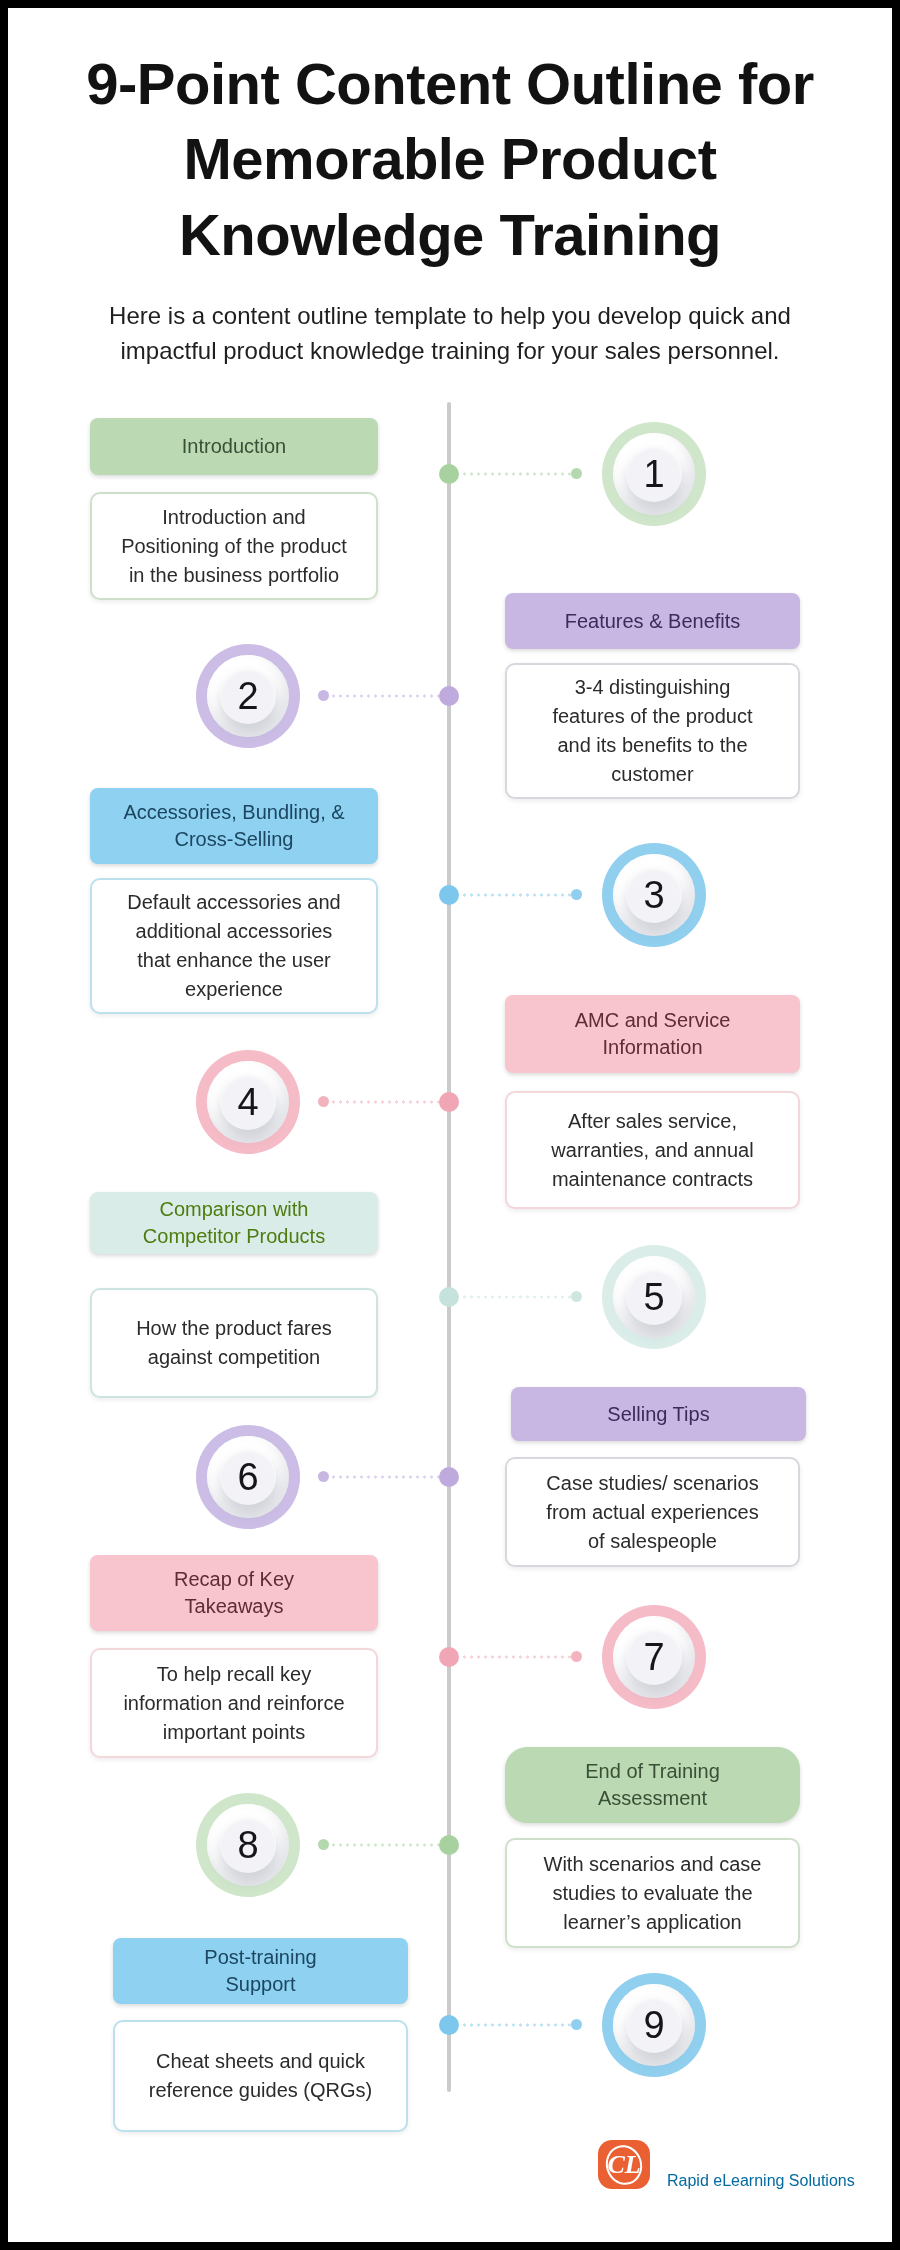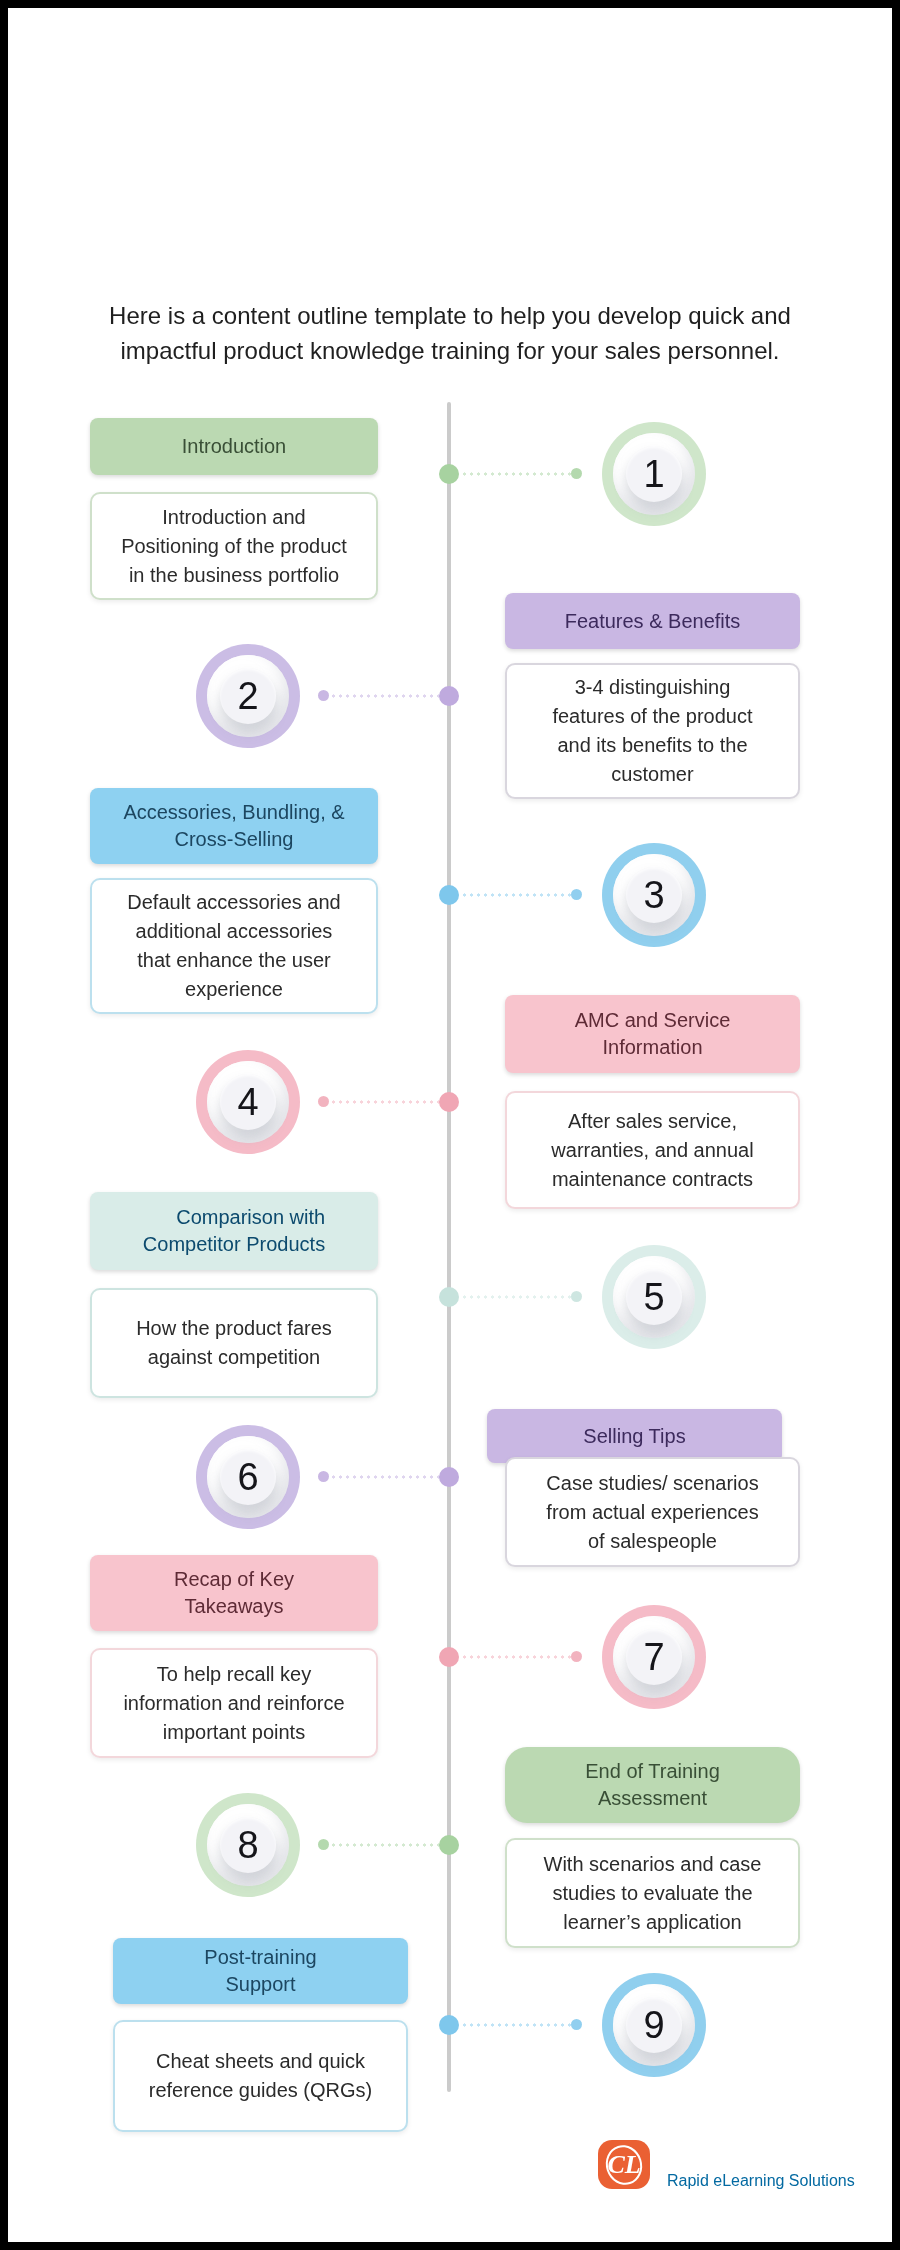--- a/index.html
+++ b/index.html
@@ -59,20 +59,23 @@
     font-weight:700;color:#fff;font-size:26px;line-height:1;
   }
   .logo-name{position:absolute;left:666px;top:2138px;font-size:29px;font-weight:600;color:#e8613c;letter-spacing:0.5px;z-index:8;}
   .logo-name .reg{font-size:14px;vertical-align:super;margin-left:1px;}
   .logo-tag{position:absolute;left:667px;top:2172px;font-size:16px;color:#0369a1;z-index:8;}
 </style>
 </head>
 <body>
 
 <div class="canvas">
+  <div class="title">9-Point Content Outline for
+Memorable Product
+Knowledge Training</div>
   <div class="subtitle">Here is a content outline template to help you develop quick and
 impactful product knowledge training for your sales personnel.</div>
   <div class="t-line"></div>
   <div id="timeline-rows">
       <div class="box-header" style="left: 90px; top: 418px; width: 288px; height: 57px; background: rgb(187, 217, 178); color: rgb(57, 79, 54);">Introduction</div>
       <div class="box-desc" style="left: 90px; top: 492px; width: 288px; height: 108px; border-color: rgb(207, 224, 202);">Introduction and
 Positioning of the product
 in the business portfolio</div>
       <div class="num-circle" style="left: 602px; top: 422px; background: rgb(207, 230, 202);">
         <div class="c-mid"></div>
@@ -111,32 +114,32 @@
       <div class="box-desc" style="left: 505px; top: 1091px; width: 295px; height: 118px; border-color: rgb(243, 215, 219);">After sales service,
 warranties, and annual
 maintenance contracts</div>
       <div class="num-circle" style="left: 196px; top: 1050px; background: rgb(245, 187, 199);">
         <div class="c-mid"></div>
         <div class="c-inner">4</div>
       </div>
       <div class="t-dot" style="left: 439px; top: 1092px; background: rgb(240, 166, 180);"></div>
       <div class="d-line" style="left: 330px; top: 1100px; width: 110px; background-image: radial-gradient(circle, rgb(240, 166, 180) 1.4px, transparent 1.8px);"></div>
       <div class="e-dot" style="left: 318px; top: 1096px; background: rgb(240, 166, 180);"></div>
-      <div class="box-header" style="left: 90px; top: 1192px; width: 288px; height: 78px; background: rgb(217, 236, 232); color: #0c4a6e; text-align: right;">Comparison with
+      <div class="box-header" style="left: 90px; top: 1192px; width: 288px; height: 62px; background: rgb(217, 236, 232); color: #4d7c0f;">Comparison with
 Competitor Products</div>
       <div class="box-desc" style="left: 90px; top: 1288px; width: 288px; height: 110px; border-color: rgb(205, 228, 224);">How the product fares
 against competition</div>
       <div class="num-circle" style="left: 602px; top: 1245px; background: rgb(219, 237, 233);">
         <div class="c-mid"></div>
         <div class="c-inner">5</div>
       </div>
       <div class="t-dot" style="left: 439px; top: 1287px; background: rgb(198, 226, 220);"></div>
       <div class="d-line" style="left: 461px; top: 1295px; width: 110px; background-image: radial-gradient(circle, rgb(198, 226, 220) 1.4px, transparent 1.8px);"></div>
       <div class="e-dot" style="left: 571px; top: 1291px; background: rgb(198, 226, 220);"></div>
-      <div class="box-header" style="left: 487px; top: 1387px; width: 295px; height: 54px; background: rgb(201, 183, 227); color: rgb(60, 42, 92); margin-top: 22px;">Selling Tips</div>
+      <div class="box-header" style="left: 511px; top: 1387px; width: 295px; height: 54px; background: rgb(201, 183, 227); color: rgb(60, 42, 92);">Selling Tips</div>
       <div class="box-desc" style="left: 505px; top: 1457px; width: 295px; height: 110px; border-color: rgb(217, 214, 222);">Case studies/ scenarios
 from actual experiences
 of salespeople</div>
       <div class="num-circle" style="left: 196px; top: 1425px; background: rgb(203, 189, 229);">
         <div class="c-mid"></div>
         <div class="c-inner">6</div>
       </div>
       <div class="t-dot" style="left: 439px; top: 1467px; background: rgb(191, 170, 222);"></div>
       <div class="d-line" style="left: 330px; top: 1475px; width: 110px; background-image: radial-gradient(circle, rgb(191, 170, 222) 1.4px, transparent 1.8px);"></div>
       <div class="e-dot" style="left: 318px; top: 1471px; background: rgb(191, 170, 222);"></div>

